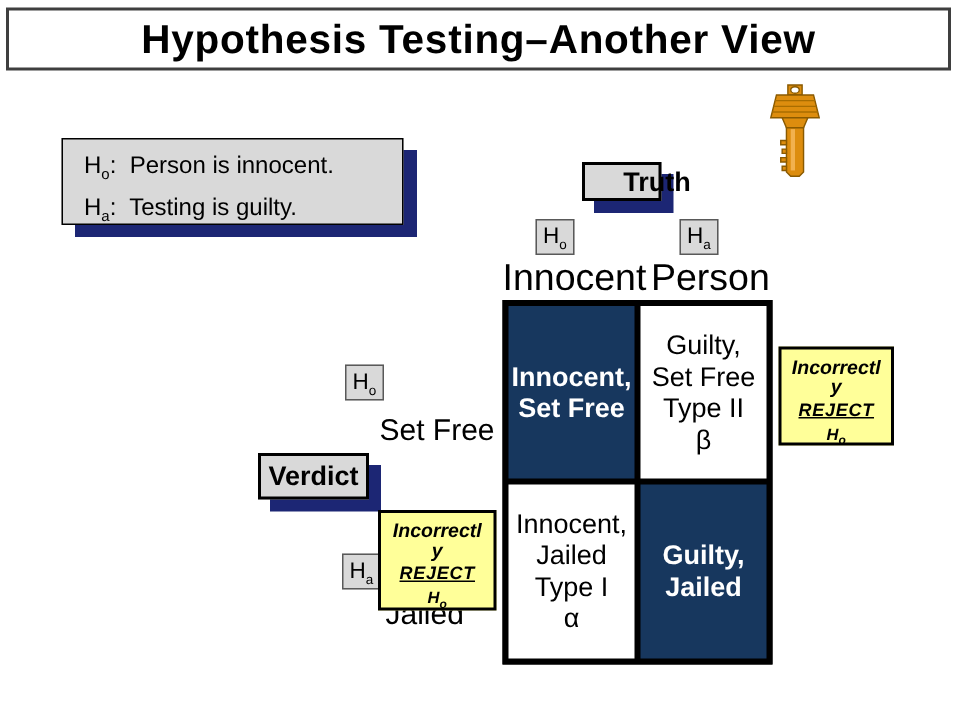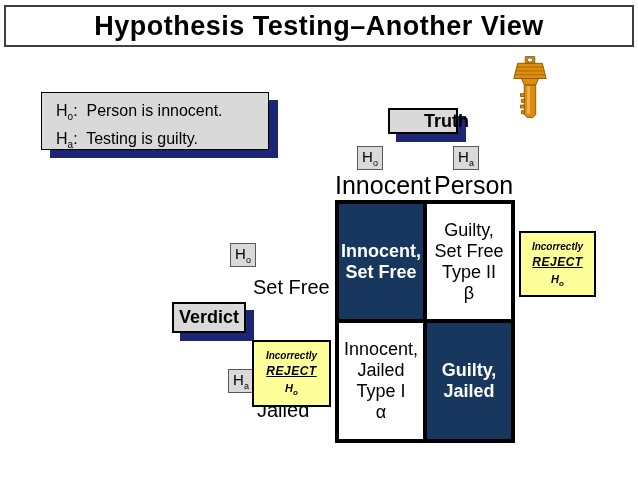--- a/index.html
+++ b/index.html
@@ -23,21 +23,21 @@
     display:flex; align-items:center; justify-content:center;
   }
   .hyp-box {
     position:absolute; left:41px; top:92px; width:228px; height:58px;
     background:#D9D9D9; border:1px solid #000; box-shadow:9px 8px 0 0 #1C2674;
     padding:7px 0 0 14px; font-size:16px; line-height:22px;
   }
   .hyp-line { white-space:pre; }
   sub { font-size:10px; }
 
-  .truth-box { left:388px; top:108px; width:70px; height:26px;padding-left:47px; }
+  .truth-box { left:388px; top:108px; width:53px; height:26px;padding-left:47px; }
   .truth-box .t, .verdict-box .t { font-size:18px; font-weight:bold; }
   .verdict-box { left:172px; top:302px; width:74px; height:31px; }
 
   .h-chip {
     position:absolute; width:26px; height:24px; background:#D9D9D9;
     border:1px solid #595959; display:flex; align-items:center; justify-content:center;
     font-size:15px;
   }
   .h-chip sub { font-size:9px; }
   .chip-truth-h0 { left:357px; top:146px; }
@@ -66,21 +66,21 @@
   .cell.white { background:#fff; color:#000; }
 
   
   .note {
     position:absolute; background:#FFFF99; border:2px solid #000;
     text-align:center; font-weight:bold; font-style:italic;
     padding-top:5px; line-height:13px;
   }
   .note-accept { left:519px; top:231px; width:77px; height:66px; }
   .note-reject { left:252px; top:340px; width:79px; height:67px; z-index:2; }
-  .note .word { display:inline-block; max-width:62px; overflow-wrap:anywhere; font-size:10px; }
+  .note .word { display:inline-block; max-width:62px; overflow-wrap:anywhere; font-size:13px; }
   .note .action { font-size:12px; text-decoration:underline; margin-top:3px; letter-spacing:0.5px; }
   .note .hyp { font-size:11px; margin-top:4px; }
   .note .hyp sub { font-size:8px; }
 
   .key-icon { position:absolute; left:511px; top:55px; width:38px; height:66px; }
 </style>
 </head>
 <body>
 
 <div class="slide">

